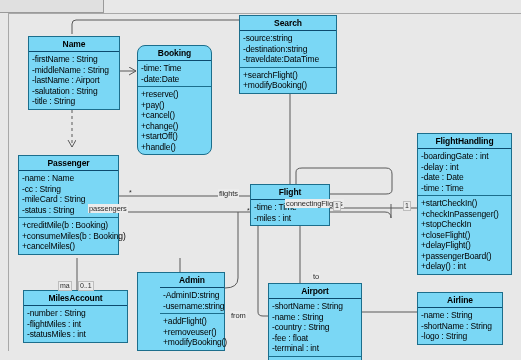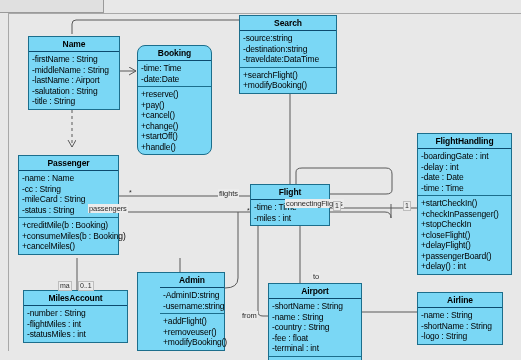--- a/index.html
+++ b/index.html
@@ -260,21 +260,21 @@
       <div>-name : String</div>
       <div>-shortName : String</div>
       <div>-logo : String</div>
     </div>
   </div>
 
   <div class="edge-label" style="left:285px; top:155px;margin-top:44px;">connectingFlights</div>
   <div class="edge-label" style="left:218px; top:189px;">flights</div>
   <div class="edge-label" style="left:88px; top:204px;">passengers</div>
   <div class="edge-label" style="left:312px; top:272px;">to</div>
-  <div class="edge-label" style="left:241px; top:311px;">from</div>
+  <div class="edge-label" style="left:230px; top:311px;">from</div>
 
   <div class="mult" style="left:58px; top:281px;">ma</div>
   <div class="mult" style="left:78px; top:281px;">0..1</div>
   <div class="mult nob" style="left:128px; top:189px;">*</div>
   <div class="mult nob" style="left:246px; top:207px;">*</div>
   <div class="mult" style="left:333px; top:201px;">1</div>
   <div class="mult" style="left:403px; top:201px;">1</div>
 
 </div>
 

